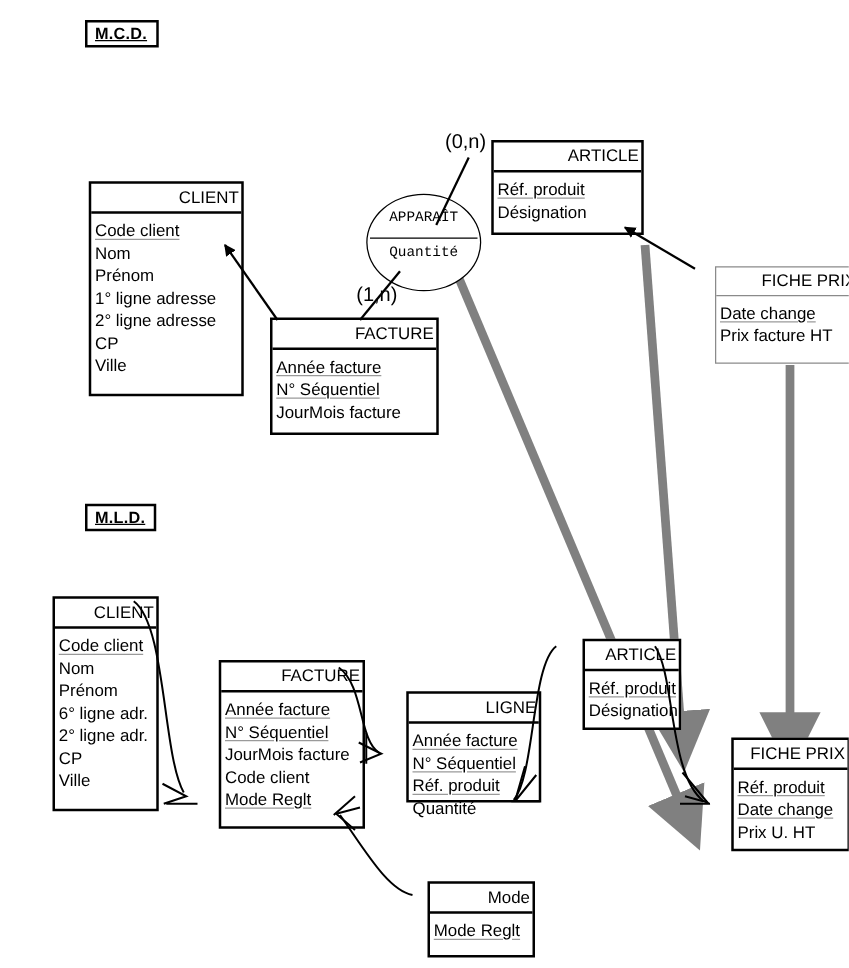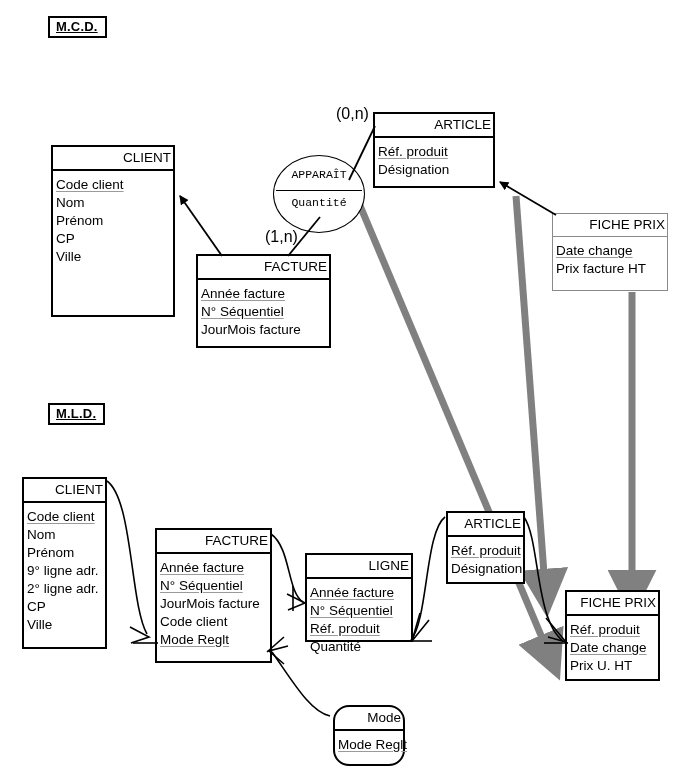--- a/index.html
+++ b/index.html
@@ -38,21 +38,21 @@
   .rel-attr{position:absolute;left:0;right:0;top:40px;text-align:center;
        font-size:11.5px;line-height:13px;}
 
   
   .card{position:absolute;font-size:16px;line-height:12px;white-space:nowrap;}
 
   svg{position:absolute;left:0;top:0;width:679px;height:774px;
       overflow:visible;pointer-events:none;}
   svg.under{z-index:1;}
   svg.over{z-index:5;}
-  .ent,.rel,.section-chip,.card{z-index:3;}
+  .ent,.rel,.section-chip,.card{z-index:3;margin-left:20px;}
 </style>
 </head>
 <body>
 
 <div id="canvas">
 
   <svg class="under">
     <defs>
       <marker id="gray-head" markerWidth="7" markerHeight="7" refX="2.6" refY="3.5" orient="auto" markerUnits="strokeWidth">
         <path d="M0,0 L7,3.5 L0,7 z" fill="#808080"></path>
@@ -103,20 +103,22 @@
   <div class="section-chip" style="left:48px;top:16px;">
     <span>M.C.D.</span>
   </div>
 
   <div class="ent" style="left:51px;top:145px;width:124px;height:172px;">
     <div class="ent-title">CLIENT</div>
     <div class="ent-body">
       <div class="attr key">Code client</div>
       <div class="attr">Nom</div>
       <div class="attr">Prénom</div>
+      <div class="attr">1° ligne adresse</div>
+      <div class="attr">2° ligne adresse</div>
       <div class="attr">CP</div>
       <div class="attr">Ville</div>
     </div>
   </div>
 
   <div class="ent" style="left:196px;top:254px;width:135px;height:94px;">
     <div class="ent-title">FACTURE</div>
     <div class="ent-body">
       <div class="attr key">Année facture</div>
       <div class="attr key">N° Séquentiel</div>
@@ -152,21 +154,21 @@
   <div class="section-chip" style="left:48px;top:403px;">
     <span>M.L.D.</span>
   </div>
 
   <div class="ent" style="left:22px;top:477px;width:85px;height:172px;">
     <div class="ent-title">CLIENT</div>
     <div class="ent-body">
       <div class="attr key">Code client</div>
       <div class="attr">Nom</div>
       <div class="attr">Prénom</div>
-      <div class="attr">9° ligne adr.</div>
+      <div class="attr">6° ligne adr.</div>
       <div class="attr">2° ligne adr.</div>
       <div class="attr">CP</div>
       <div class="attr">Ville</div>
     </div>
   </div>
 
   <div class="ent" style="left:155px;top:528px;width:117px;height:135px;">
     <div class="ent-title">FACTURE</div>
     <div class="ent-body">
       <div class="attr key">Année facture</div>
@@ -197,20 +199,20 @@
 
   <div class="ent" style="left:565px;top:590px;width:95px;height:91px;">
     <div class="ent-title">FICHE PRIX</div>
     <div class="ent-body">
       <div class="attr key">Réf. produit</div>
       <div class="attr key">Date change</div>
       <div class="attr">Prix U. HT</div>
     </div>
   </div>
 
-  <div class="ent" style="left:333px;top:705px;width:72px;height:61px;border-radius:16px;">
+  <div class="ent" style="left:322px;top:705px;width:86px;height:61px;">
     <div class="ent-title">Mode</div>
     <div class="ent-body">
       <div class="attr key">Mode Reglt</div>
     </div>
   </div>
 
 </div>
 
 </body></html>

